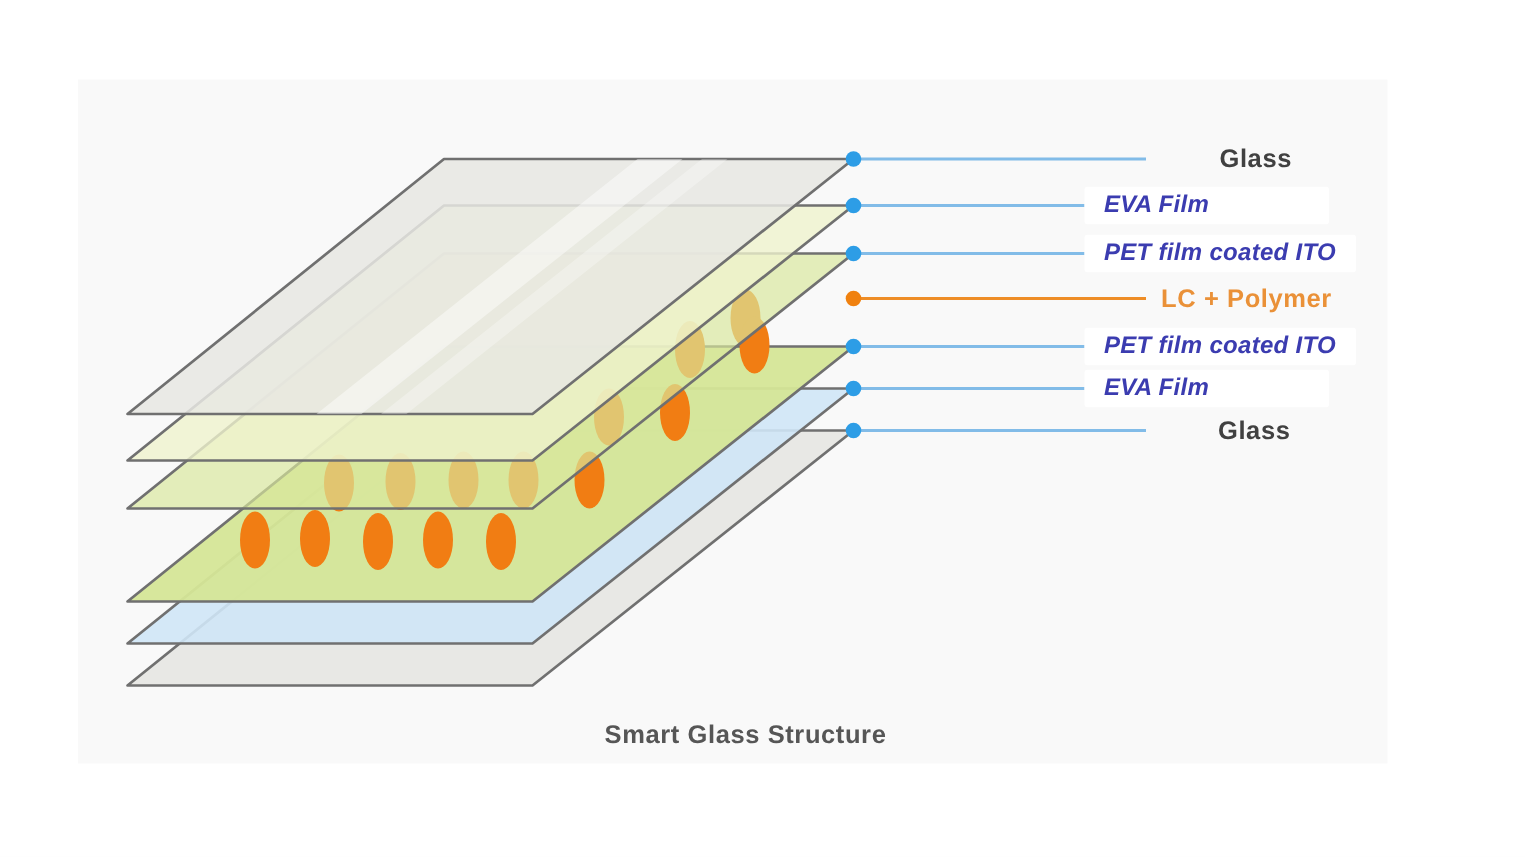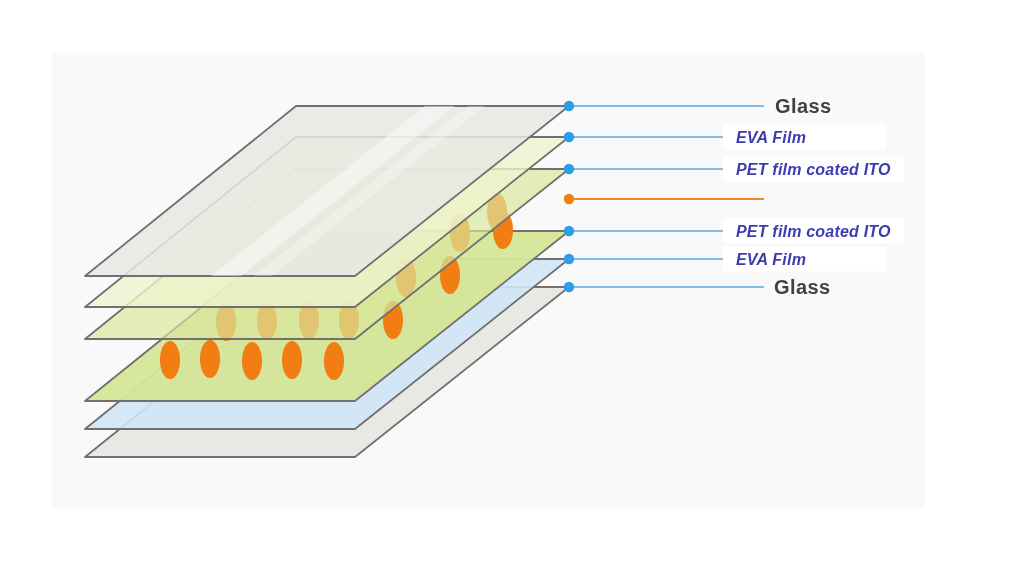--- a/index.html
+++ b/index.html
@@ -32,21 +32,21 @@
     letter-spacing: 0.2px;
   }
   .label.boxed {
     background: var(--label-box-bg, #ffffff);
     padding: 0 13px;
     min-width: 137px;
     border-radius: 2px;
     font-style: italic;
   }
   .label.c-blue   { color: var(--label-blue, #3a3ab8); }
-  .label.c-dark   { color: var(--label-dark, #414141); font-size: 20px; letter-spacing: 0.4px; }
+  .label.c-dark   { color: var(--label-dark, #414141); font-size: 17px; letter-spacing: 0.4px; margin-left: 38px; }
   .label.c-orange { color: var(--label-orange, #ea9138); font-size: 17px; letter-spacing: 0.4px; }
   .caption {
     position: absolute;
     transform: translate(-50%, -50%);
     font-weight: bold;
     font-size: 17px;
     color: var(--title-color, #565656);
     letter-spacing: 0.4px;
     white-space: nowrap;
   }
@@ -94,17 +94,19 @@
       <circle cx="569" cy="231" r="5.2" fill="#2d9de6"></circle>
       <line x1="574" y1="259" x2="723" y2="259" stroke="#82bce8" stroke-width="2"></line>
       <circle cx="569" cy="259" r="5.2" fill="#2d9de6"></circle>
       <line x1="574" y1="287" x2="764" y2="287" stroke="#82bce8" stroke-width="2"></line>
       <circle cx="569" cy="287" r="5.2" fill="#2d9de6"></circle>
     </svg>
   <div class="labels">
       <div class="label c-dark" style="left: 775px; top: 106px;">Glass</div>
       <div class="label c-blue boxed" style="left: 723px; top: 137px;">EVA Film</div>
       <div class="label c-blue boxed" style="left: 723px; top: 169px;">PET film coated ITO</div>
+      <div class="label c-orange" style="left: 774px; top: 199px;">LC + Polymer</div>
       <div class="label c-blue boxed" style="left: 723px; top: 231px;">PET film coated ITO</div>
       <div class="label c-blue boxed" style="left: 723px; top: 259px;">EVA Film</div>
       <div class="label c-dark" style="left: 774px; top: 287px;">Glass</div>
     </div>
+  <div class="caption" style="left: 497px; top: 490px;">Smart Glass Structure</div>
 </div>
 
 </body></html>

